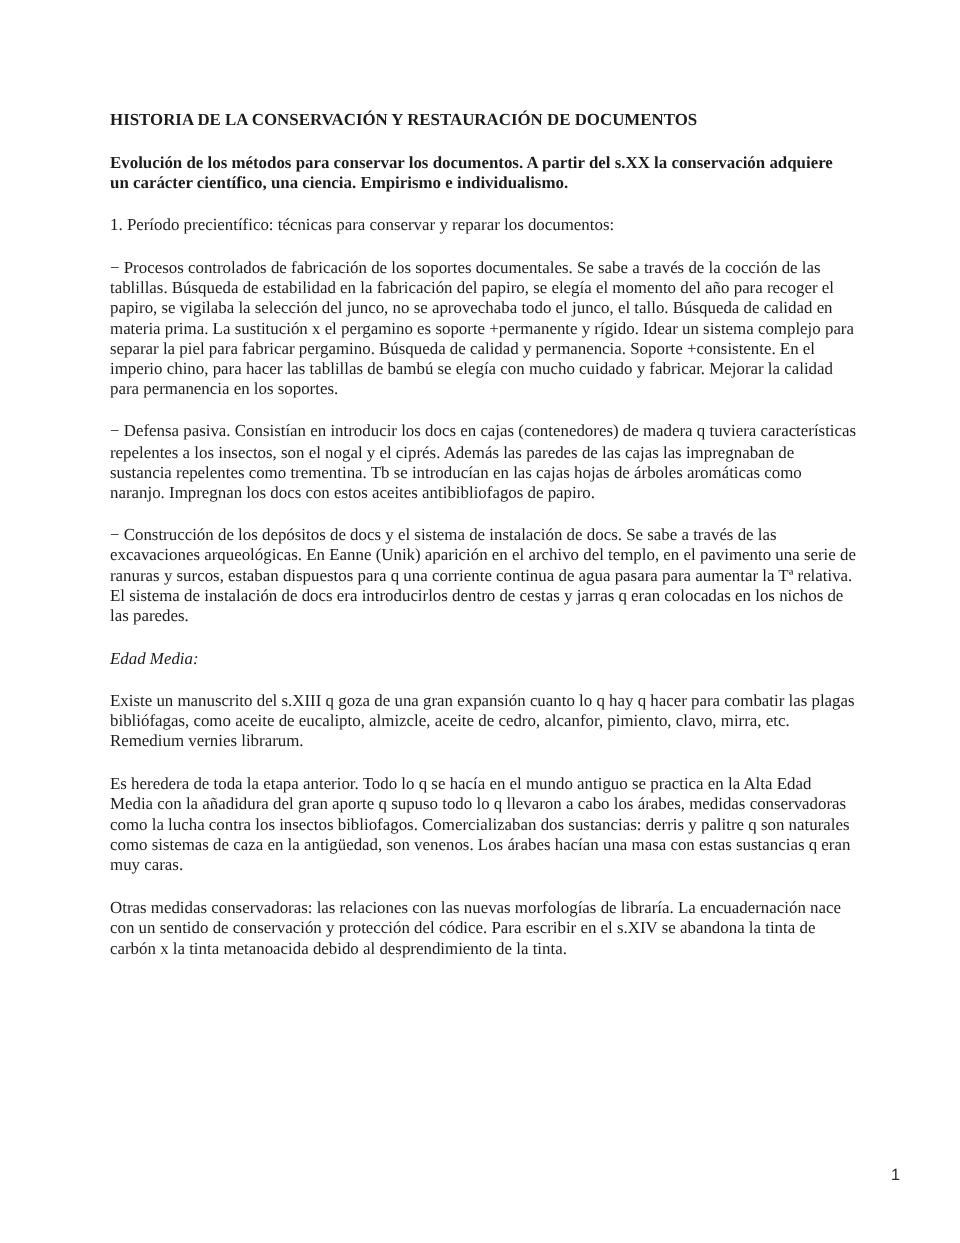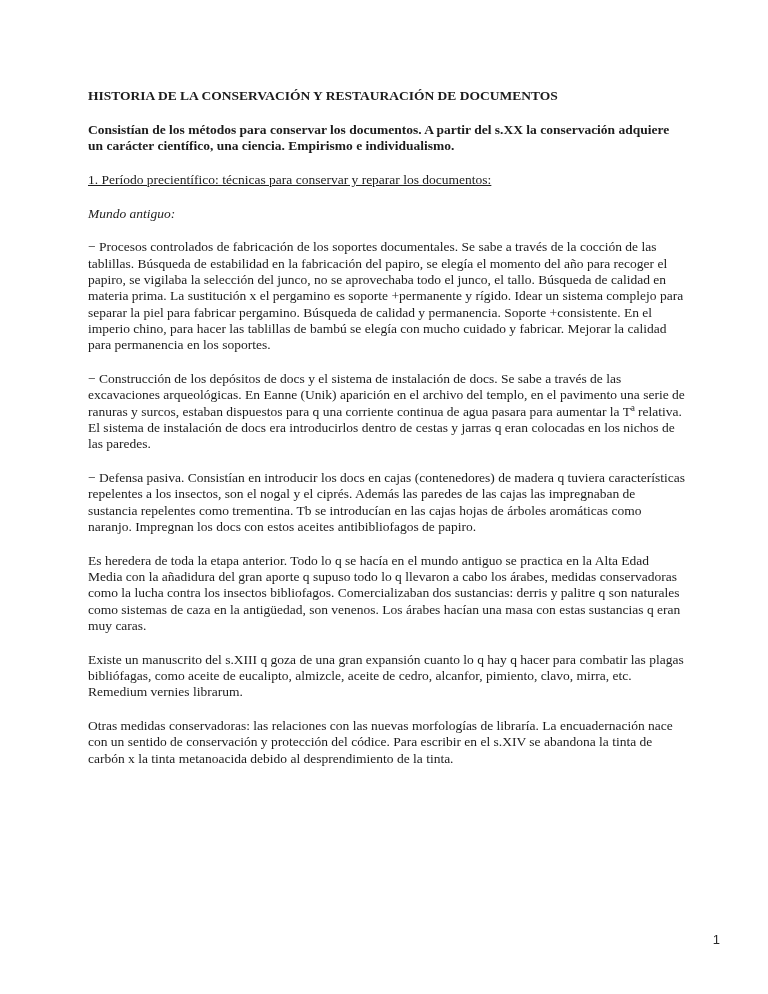--- a/index.html
+++ b/index.html
@@ -28,63 +28,63 @@
   }
   .block {
     font-size: 13.5px;
     line-height: 16.3px;
     margin: 0 0 17.5px 0;
     white-space: pre-line;
     text-align: left;
   }
   .bold { font-weight: bold; }
   .italic { font-style: italic; }
-  .underline { text-decoration: underline; }
+  .underline { }
   .page-number {
     position: absolute;
     top: 932px;
     right: 48px;
     font-family: "Liberation Sans", "DejaVu Sans", sans-serif;
     font-size: 13px;
     line-height: 16px;
     color: #2a2a2a;
   }
 </style>
 </head>
 <body>
 
 <div class="page">
   <div class="content">
     <p class="block bold">HISTORIA DE LA CONSERVACIÓN Y RESTAURACIÓN DE DOCUMENTOS</p>
-    <p class="block bold">Consistían de los métodos para conservar los documentos. A partir del s.XX la conservación adquiere
+    <p class="block bold">Evolución de los métodos para conservar los documentos. A partir del s.XX la conservación adquiere
 un carácter científico, una ciencia. Empirismo e individualismo.</p>
     <p class="block underline">1. Período precientífico: técnicas para conservar y reparar los documentos:</p>
-    <p class="block italic">Mundo antiguo:</p>
     <p class="block">− Procesos controlados de fabricación de los soportes documentales. Se sabe a través de la cocción de las
 tablillas. Búsqueda de estabilidad en la fabricación del papiro, se elegía el momento del año para recoger el
 papiro, se vigilaba la selección del junco, no se aprovechaba todo el junco, el tallo. Búsqueda de calidad en
 materia prima. La sustitución x el pergamino es soporte +permanente y rígido. Idear un sistema complejo para
 separar la piel para fabricar pergamino. Búsqueda de calidad y permanencia. Soporte +consistente. En el
 imperio chino, para hacer las tablillas de bambú se elegía con mucho cuidado y fabricar. Mejorar la calidad
 para permanencia en los soportes.</p>
+    <p class="block">− Defensa pasiva. Consistían en introducir los docs en cajas (contenedores) de madera q tuviera características
+repelentes a los insectos, son el nogal y el ciprés. Además las paredes de las cajas las impregnaban de
+sustancia repelentes como trementina. Tb se introducían en las cajas hojas de árboles aromáticas como
+naranjo. Impregnan los docs con estos aceites antibibliofagos de papiro.</p>
     <p class="block">− Construcción de los depósitos de docs y el sistema de instalación de docs. Se sabe a través de las
 excavaciones arqueológicas. En Eanne (Unik) aparición en el archivo del templo, en el pavimento una serie de
 ranuras y surcos, estaban dispuestos para q una corriente continua de agua pasara para aumentar la Tª relativa.
 El sistema de instalación de docs era introducirlos dentro de cestas y jarras q eran colocadas en los nichos de
 las paredes.</p>
-    <p class="block">− Defensa pasiva. Consistían en introducir los docs en cajas (contenedores) de madera q tuviera características
-repelentes a los insectos, son el nogal y el ciprés. Además las paredes de las cajas las impregnaban de
-sustancia repelentes como trementina. Tb se introducían en las cajas hojas de árboles aromáticas como
-naranjo. Impregnan los docs con estos aceites antibibliofagos de papiro.</p>
+    <p class="block italic">Edad Media:</p>
+    <p class="block">Existe un manuscrito del s.XIII q goza de una gran expansión cuanto lo q hay q hacer para combatir las plagas
+bibliófagas, como aceite de eucalipto, almizcle, aceite de cedro, alcanfor, pimiento, clavo, mirra, etc.
+Remedium vernies librarum.</p>
     <p class="block">Es heredera de toda la etapa anterior. Todo lo q se hacía en el mundo antiguo se practica en la Alta Edad
 Media con la añadidura del gran aporte q supuso todo lo q llevaron a cabo los árabes, medidas conservadoras
 como la lucha contra los insectos bibliofagos. Comercializaban dos sustancias: derris y palitre q son naturales
 como sistemas de caza en la antigüedad, son venenos. Los árabes hacían una masa con estas sustancias q eran
 muy caras.</p>
-    <p class="block">Existe un manuscrito del s.XIII q goza de una gran expansión cuanto lo q hay q hacer para combatir las plagas
-bibliófagas, como aceite de eucalipto, almizcle, aceite de cedro, alcanfor, pimiento, clavo, mirra, etc.
-Remedium vernies librarum.</p>
     <p class="block">Otras medidas conservadoras: las relaciones con las nuevas morfologías de libraría. La encuadernación nace
 con un sentido de conservación y protección del códice. Para escribir en el s.XIV se abandona la tinta de
 carbón x la tinta metanoacida debido al desprendimiento de la tinta.</p>
   </div>
   <div class="page-number">1</div>
 </div>
 
 </body></html>

